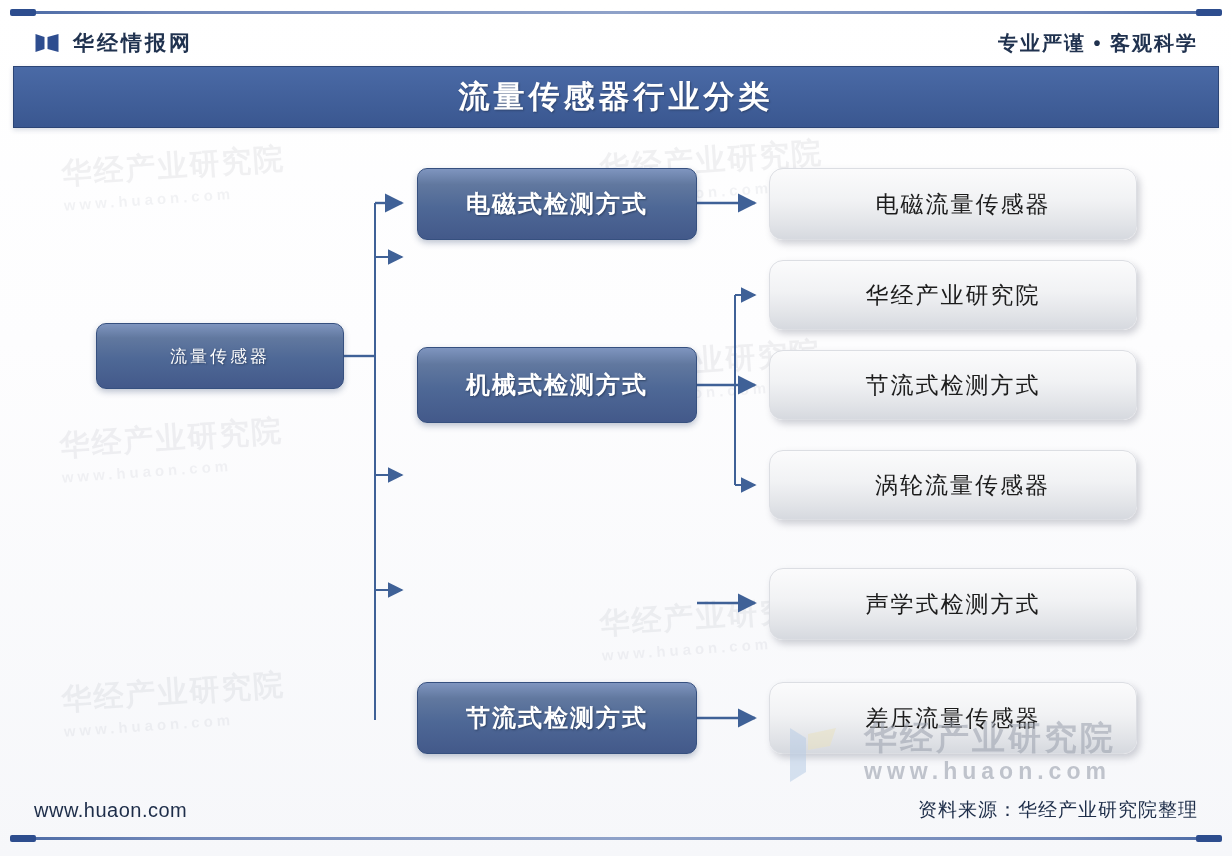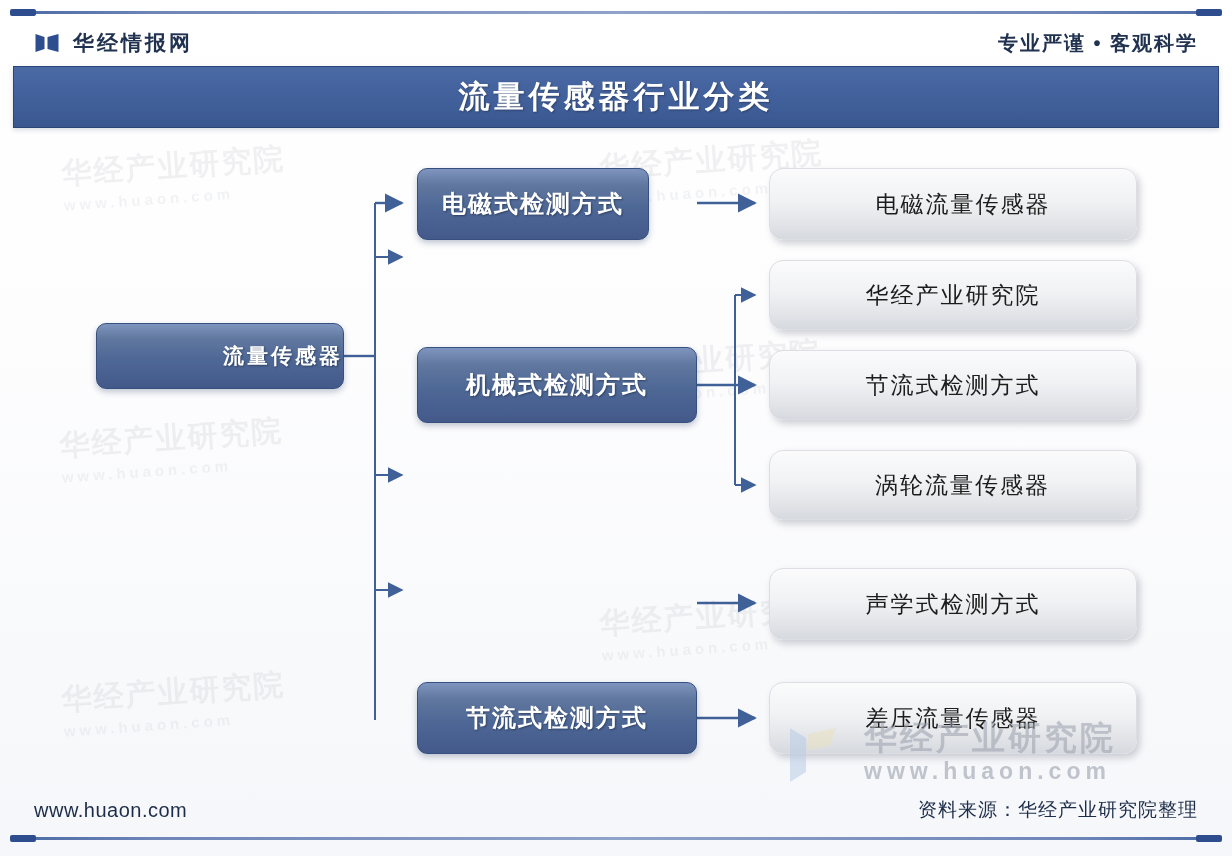--- a/index.html
+++ b/index.html
@@ -79,21 +79,21 @@
     text-align:center;
   }
   .node-root,.node-mid{
     background:linear-gradient(180deg,#7f95bf 0%,#61789f 22%,#4e6896 55%,#43598a 100%);
     border:1px solid #36507f;
     border-radius:10px;
     color:#fff;
     text-shadow:1px 1px 2px rgba(20,35,60,.55);
     box-shadow:0 3px 6px rgba(45,65,105,.30);
   }
-  .node-root{font-size:21px;font-weight:700;letter-spacing:3px;justify-content:flex-end;}
+  .node-root{font-size:17px;font-weight:400;letter-spacing:3px;}
   .node-mid{font-size:24px;font-weight:700;letter-spacing:2px;}
   .node-leaf{
     background:linear-gradient(180deg,#fbfbfc 0%,#f1f2f4 45%,#e2e4e8 78%,#d6d9df 100%);
     border:1px solid #dcdee3;
     border-radius:14px;
     color:#1c1c1c;
     font-size:23px;
     letter-spacing:2px;
     box-shadow:3px 4px 7px rgba(90,95,110,.28);
   }
@@ -212,21 +212,21 @@
         <path d="M 697 475 L 755 475" marker-end="url(#arw)"></path>
 
         <path d="M 697 590 L 755 590" marker-end="url(#arw)"></path>
       </g>
     </svg>
 
     <div class="node node-root" style="left:96px;top:195px;width:248px;height:66px;">
       <span>流量传感器</span>
     </div>
 
-    <div class="node node-mid" style="left:417px;top:40px;width:232px;height:72px;">
+    <div class="node node-mid" style="left:417px;top:40px;width:280px;height:72px;">
       <span>电磁式检测方式</span>
     </div>
     <div class="node node-mid" style="left:417px;top:219px;width:280px;height:76px;">
       <span>机械式检测方式</span>
     </div>
     <div class="node node-mid" style="left:417px;top:554px;width:280px;height:72px;">
       <span>节流式检测方式</span>
     </div>
 
     <div class="node node-leaf" style="left:769px;top:40px;width:368px;height:72px;padding-left:20px;">

